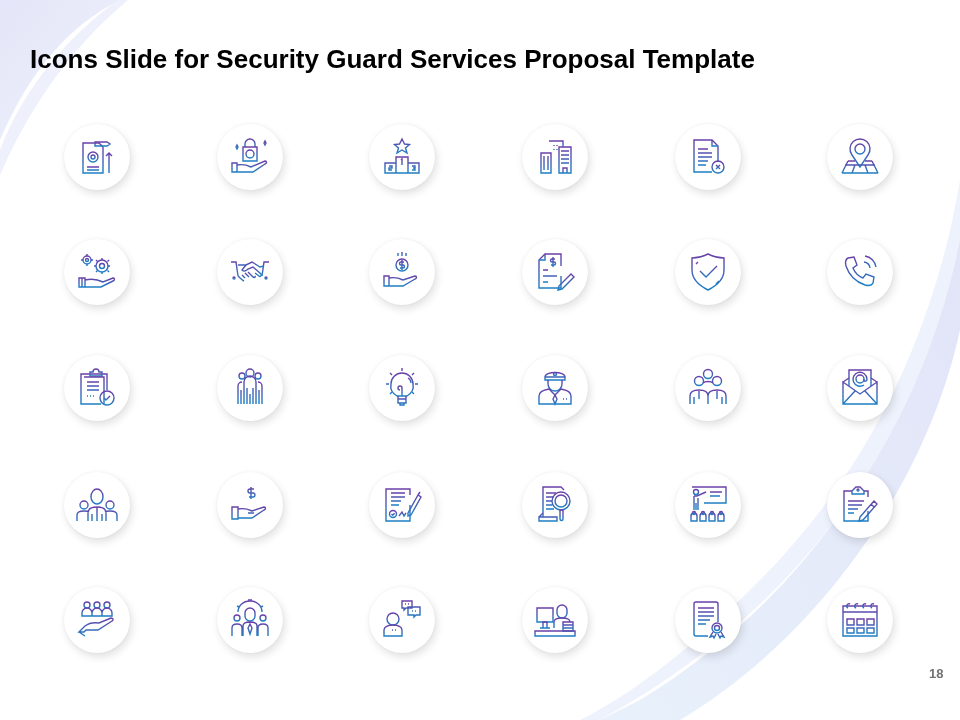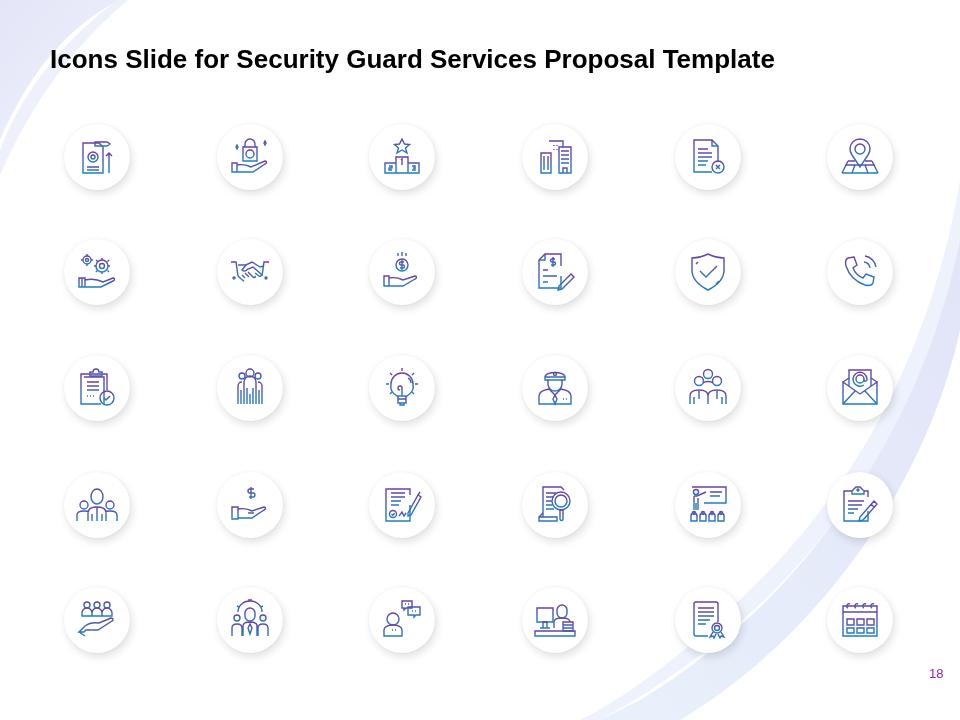--- a/index.html
+++ b/index.html
@@ -1,19 +1,19 @@
 <!DOCTYPE html>
 <html><head>
 <meta charset="utf-8">
 <style>
   html,body{margin:0;padding:0;}
   body{width:960px;height:720px;position:relative;overflow:hidden;background:#ffffff;font-family:"Liberation Sans",sans-serif;}
   .bg{position:absolute;left:0;top:0;width:960px;height:720px;z-index:0;}
-  .title{position:absolute;left:50px;top:44px;font-size:26px;font-weight:bold;color:#000;letter-spacing:0px;z-index:2;margin:0;}
-  .page-num{position:absolute;left:929px;top:666px;font-size:13px;color:#a21caf;z-index:2;}
+  .title{position:absolute;left:30px;top:44px;font-size:26px;font-weight:bold;color:#000;letter-spacing:0px;z-index:2;margin:0;}
+  .page-num{position:absolute;left:929px;top:666px;font-size:13px;color:#737373;z-index:2;font-weight:bold;}
   .grid{position:absolute;left:0;top:0;width:960px;height:720px;z-index:1;}
   .icon-circle{position:absolute;width:66px;height:66px;border-radius:50%;background:#fff;
     box-shadow:2px 4px 8px rgba(0,0,0,0.12), 0 0 3px rgba(0,0,0,0.05);
     display:flex;align-items:center;justify-content:center;cursor:pointer;}
   .icon-circle svg{width:44px;height:44px;}
 </style>
 </head>
 <body>
 
 <svg class="bg" viewBox="0 0 960 720" xmlns="http://www.w3.org/2000/svg">

